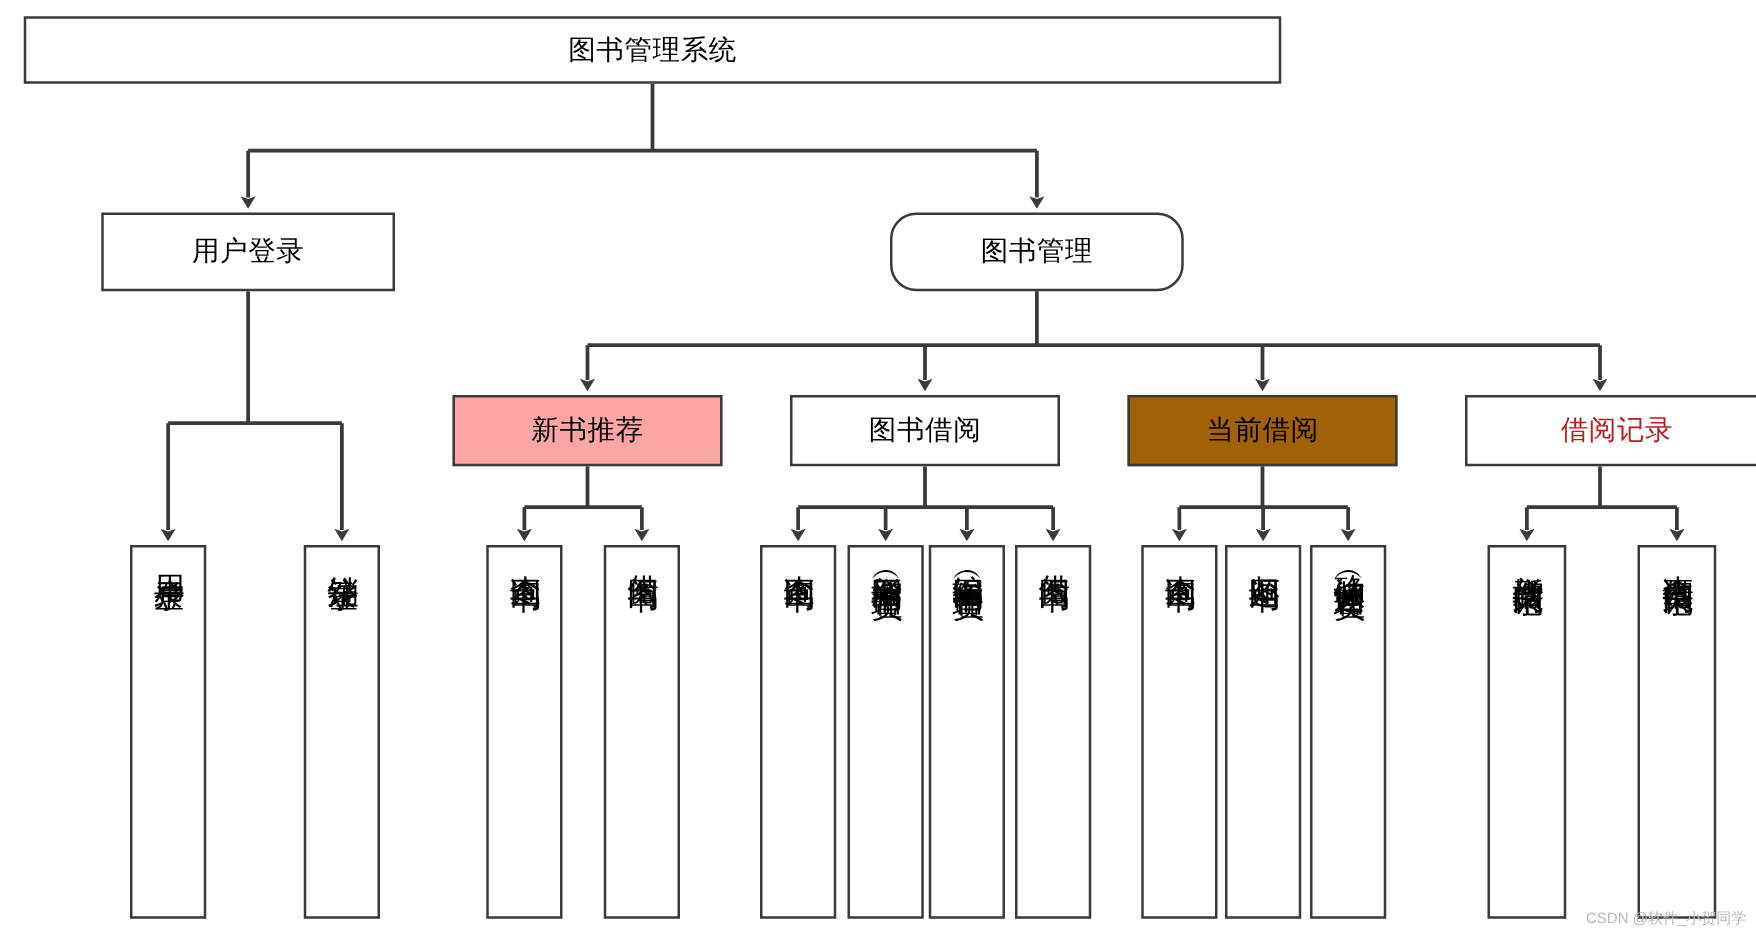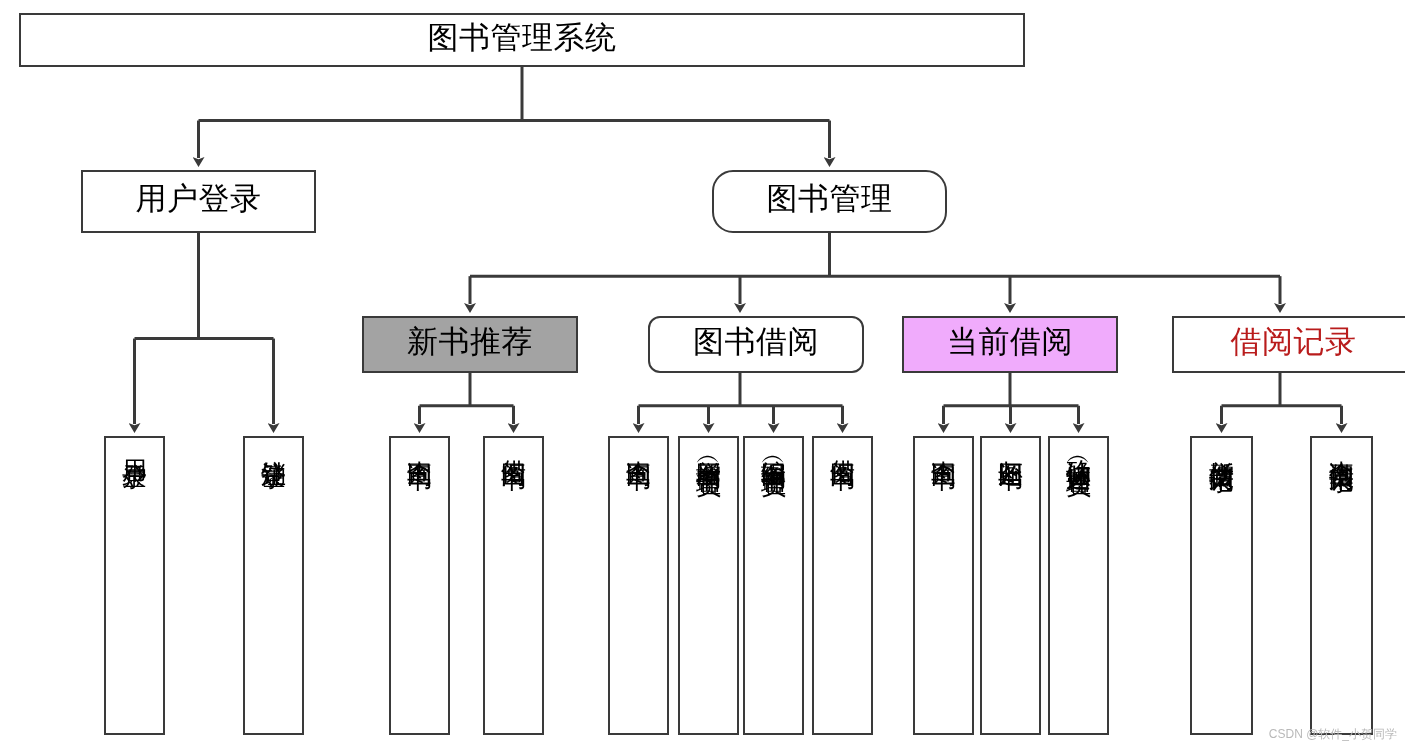--- a/index.html
+++ b/index.html
@@ -34,23 +34,22 @@
     align-items: center;
     justify-content: center;
     z-index: 2;
   }
   .node .lbl {
     display: block;
     line-height: 1.12;
     white-space: pre;
   }
   .node.horiz .lbl {
-    font-size: 31px;
+    font-size: 22px;
     letter-spacing: 0.5px;
-    font-family: Liberation Mono, monospace;
   }
   .node.vert {
     align-items: flex-start;
     padding-top: 2px;
   }
   .node.vert .lbl {
     writing-mode: vertical-rl;
     text-orientation: upright;
     font-size: 25px;
     letter-spacing: 2px;
@@ -117,27 +116,27 @@
   <div id="nodes-layer">
       <div class="node horiz" style="left: 19px; top: 13px; width: 1006px; height: 54px; border-color: rgb(58, 58, 58); background: rgb(255, 255, 255); color: rgb(0, 0, 0);">
         <span class="lbl">图书管理系统</span>
       </div>
       <div class="node horiz" style="left: 81px; top: 170px; width: 235px; height: 63px; border-color: rgb(58, 58, 58); background: rgb(255, 255, 255); color: rgb(0, 0, 0);">
         <span class="lbl">用户登录</span>
       </div>
       <div class="node horiz" style="left: 712px; top: 170px; width: 235px; height: 63px; border-color: rgb(58, 58, 58); background: rgb(255, 255, 255); color: rgb(0, 0, 0); border-radius: 21px;">
         <span class="lbl">图书管理</span>
       </div>
-      <div class="node horiz" style="left: 362px; top: 316px; width: 216px; height: 57px; border-color: rgb(58, 58, 58); background: #a3a3a3; color: rgb(0, 0, 0);">
+      <div class="node horiz" style="left: 362px; top: 316px; width: 216px; height: 57px; border-color: rgb(58, 58, 58); background: #fca5a5; color: rgb(0, 0, 0);">
         <span class="lbl">新书推荐</span>
       </div>
-      <div class="node horiz" style="left: 648px; top: 316px; width: 216px; height: 57px; border-color: rgb(58, 58, 58); background: rgb(255, 255, 255); color: rgb(0, 0, 0); border-radius: 12px;">
+      <div class="node horiz" style="left: 632px; top: 316px; width: 216px; height: 57px; border-color: rgb(58, 58, 58); background: rgb(255, 255, 255); color: rgb(0, 0, 0);">
         <span class="lbl">图书借阅</span>
       </div>
-      <div class="node horiz" style="left: 902px; top: 316px; width: 216px; height: 57px; border-color: rgb(58, 58, 58); background: #f0abfc; color: rgb(0, 0, 0);">
+      <div class="node horiz" style="left: 902px; top: 316px; width: 216px; height: 57px; border-color: rgb(58, 58, 58); background: #a16207; color: rgb(0, 0, 0);">
         <span class="lbl">当前借阅</span>
       </div>
       <div class="node horiz" style="left: 1172px; top: 316px; width: 243px; height: 57px; border-color: rgb(58, 58, 58); background: rgb(255, 255, 255); color: #b91c1c;">
         <span class="lbl">借阅记录</span>
       </div>
       <div class="node vert" style="left: 104px; top: 436px; width: 61px; height: 299px; border-color: rgb(58, 58, 58); background: rgb(255, 255, 255); color: rgb(0, 0, 0);">
         <span class="lbl">用户登录</span>
       </div>
       <div class="node vert" style="left: 243px; top: 436px; width: 61px; height: 299px; border-color: rgb(58, 58, 58); background: rgb(255, 255, 255); color: rgb(0, 0, 0);">
         <span class="lbl">注销登录</span>

